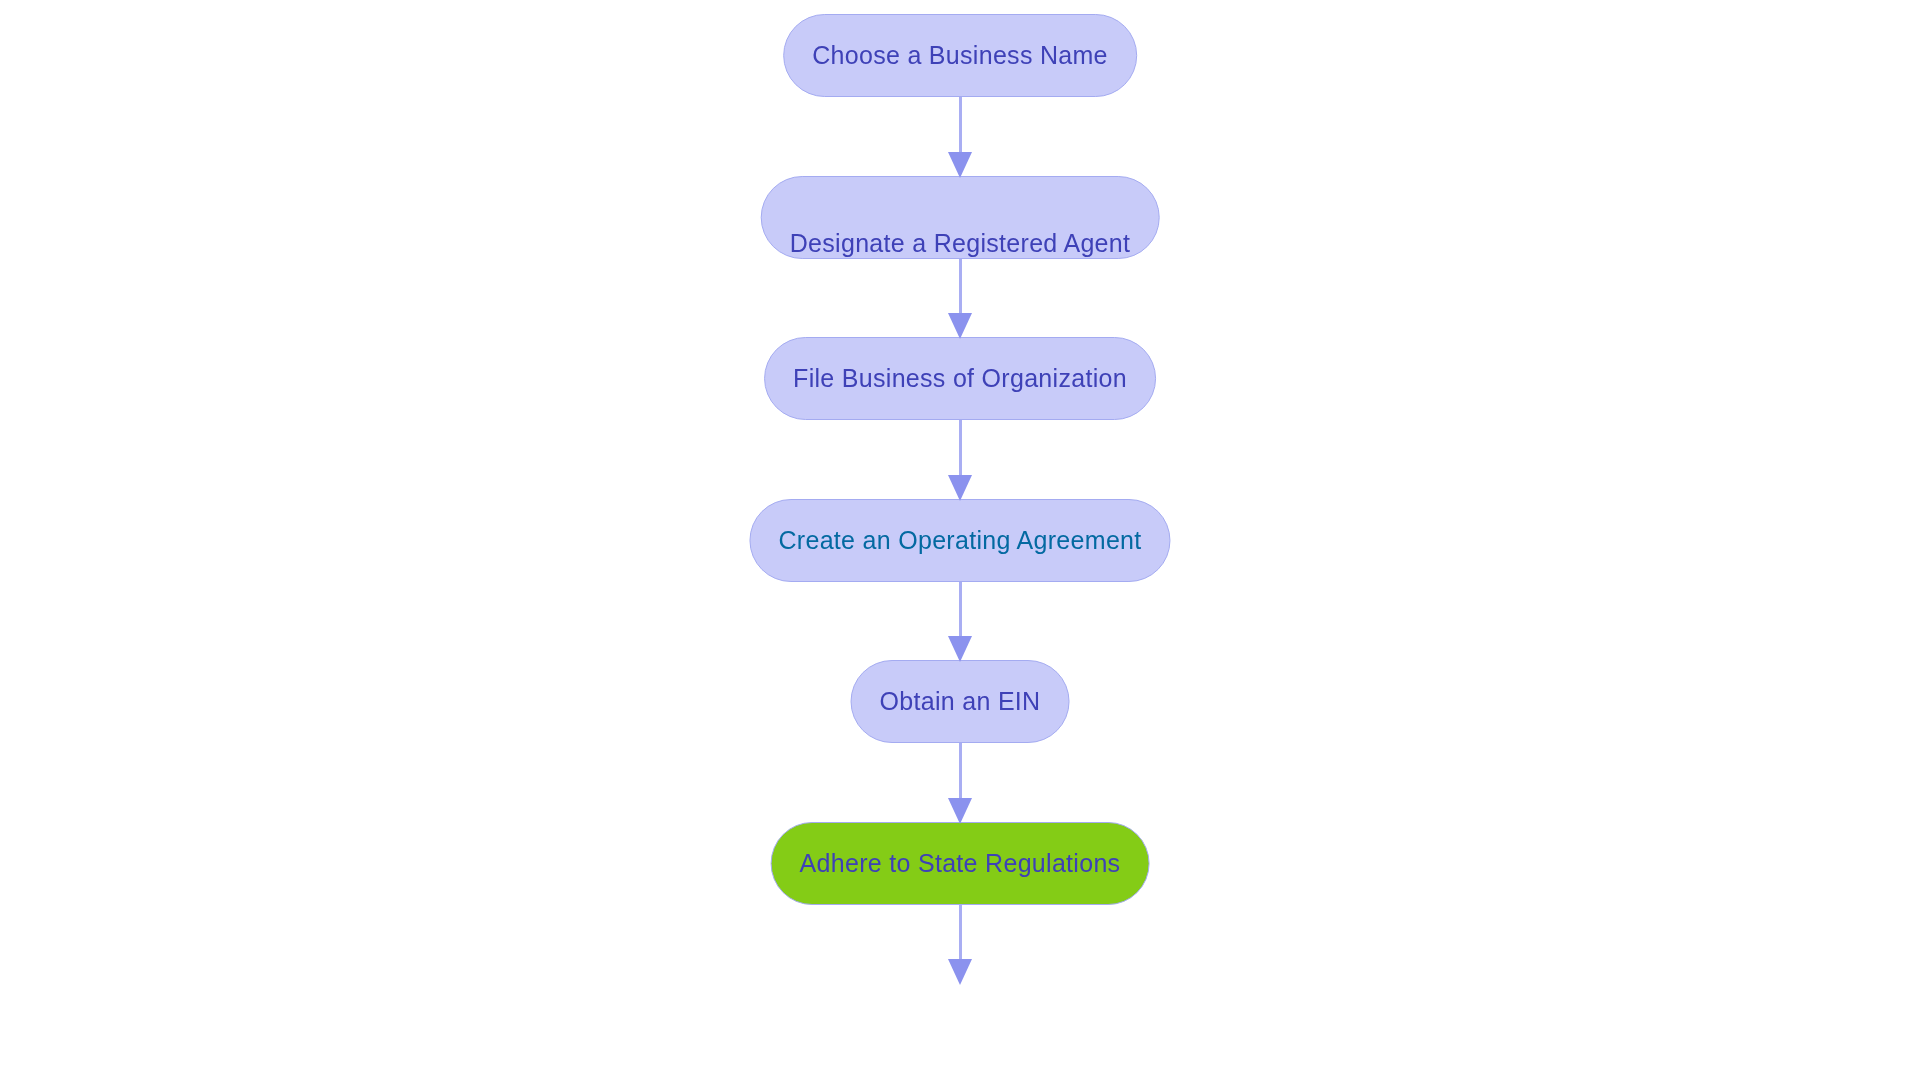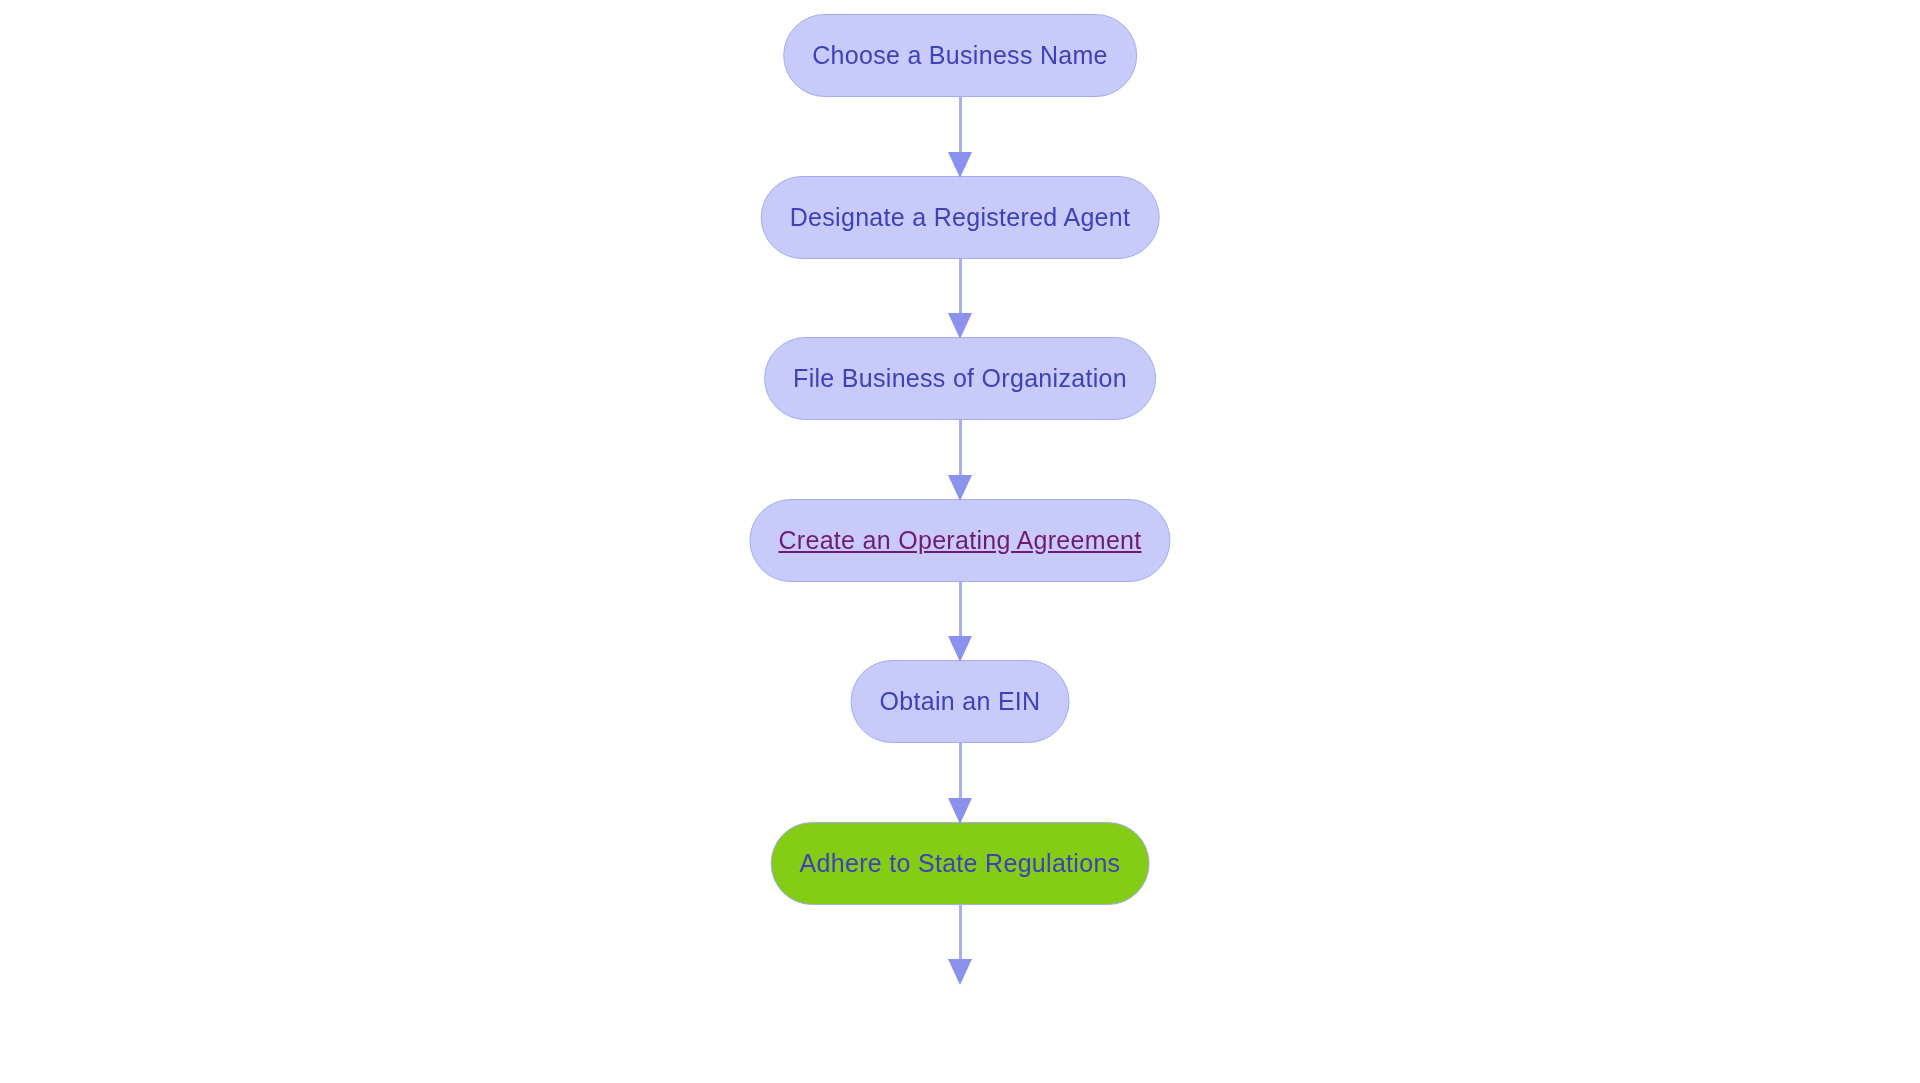--- a/index.html
+++ b/index.html
@@ -60,28 +60,28 @@
     border-top: 26px solid #8b92ee;
   }
 </style>
 </head>
 <body>
 
 <div id="flowchart">
     <div class="flow-node" style="top: 14px; background: rgb(200, 203, 249); border-color: rgb(164, 171, 241);">
     <span class="flow-node-label" style="color: rgb(62, 65, 183);">Choose a Business Name</span>
   </div>
-    <div class="flow-node" style="top: 175.5px; background: rgb(200, 203, 249); border-color: rgb(164, 171, 241);">
+    <div class="flow-node" style="top: 175.5px; background: rgb(200, 203, 249); border-color: rgb(164, 171, 241); align-items: flex-end;">
     <span class="flow-node-label" style="color: rgb(62, 65, 183);">Designate a Registered Agent</span>
   </div>
     <div class="flow-node" style="top: 337px; background: rgb(200, 203, 249); border-color: rgb(164, 171, 241);">
     <span class="flow-node-label" style="color: rgb(62, 65, 183);">File Business of Organization</span>
   </div>
     <div class="flow-node" style="top: 498.5px; background: rgb(200, 203, 249); border-color: rgb(164, 171, 241);">
-    <span class="flow-node-label" style="color: #701a75; text-decoration: underline;">Create an Operating Agreement</span>
+    <span class="flow-node-label" style="color: #0369a1;">Create an Operating Agreement</span>
   </div>
     <div class="flow-node" style="top: 660px; background: rgb(200, 203, 249); border-color: rgb(164, 171, 241);">
     <span class="flow-node-label" style="color: rgb(62, 65, 183);">Obtain an EIN</span>
   </div>
     <div class="flow-node" style="top: 821.5px; background: #84cc16; border-color: rgb(164, 171, 241);">
     <span class="flow-node-label" style="color: rgb(62, 65, 183);">Adhere to State Regulations</span>
   </div>
     <div class="flow-arrow" style="top: 97px; height: 80.5px;">
     <div class="shaft" style="background: rgb(169, 174, 243);"></div>
     <div class="head" style="border-top-color: rgb(139, 146, 238);"></div>

